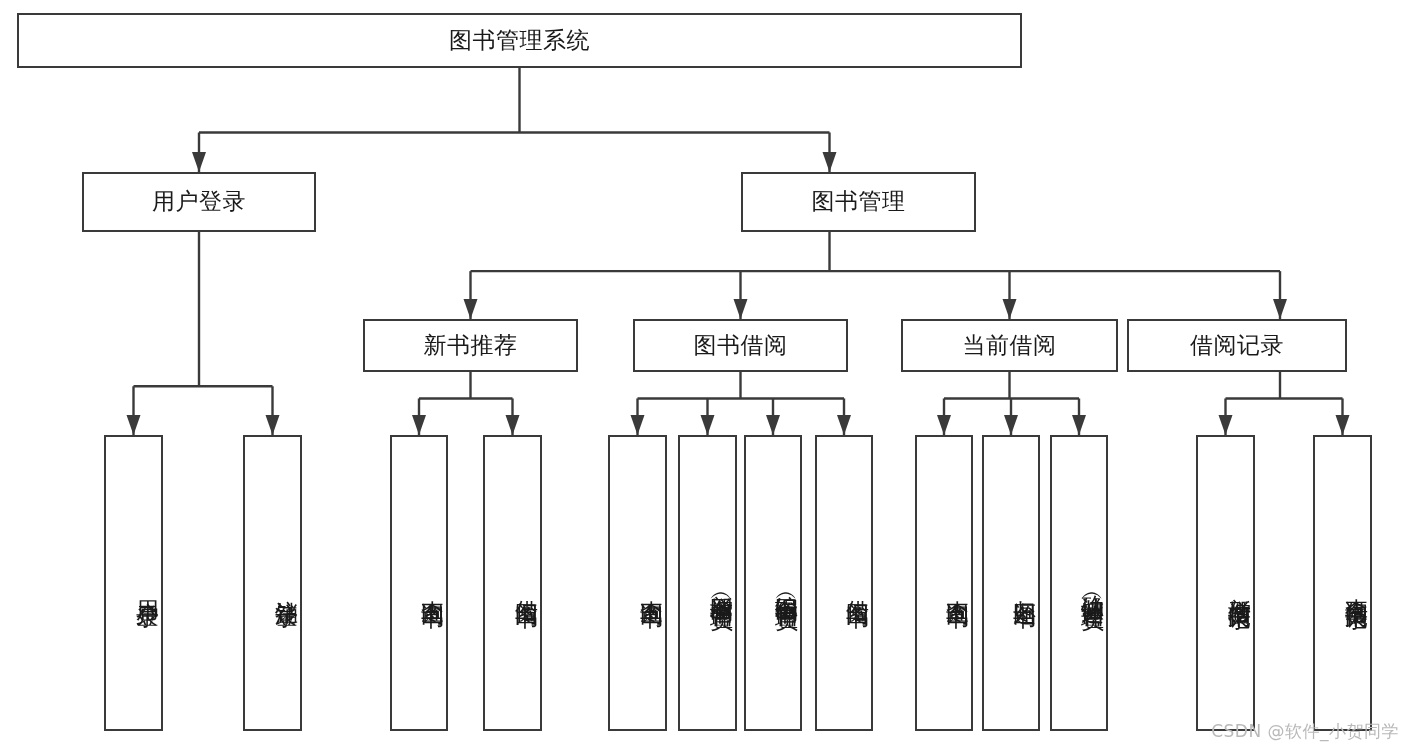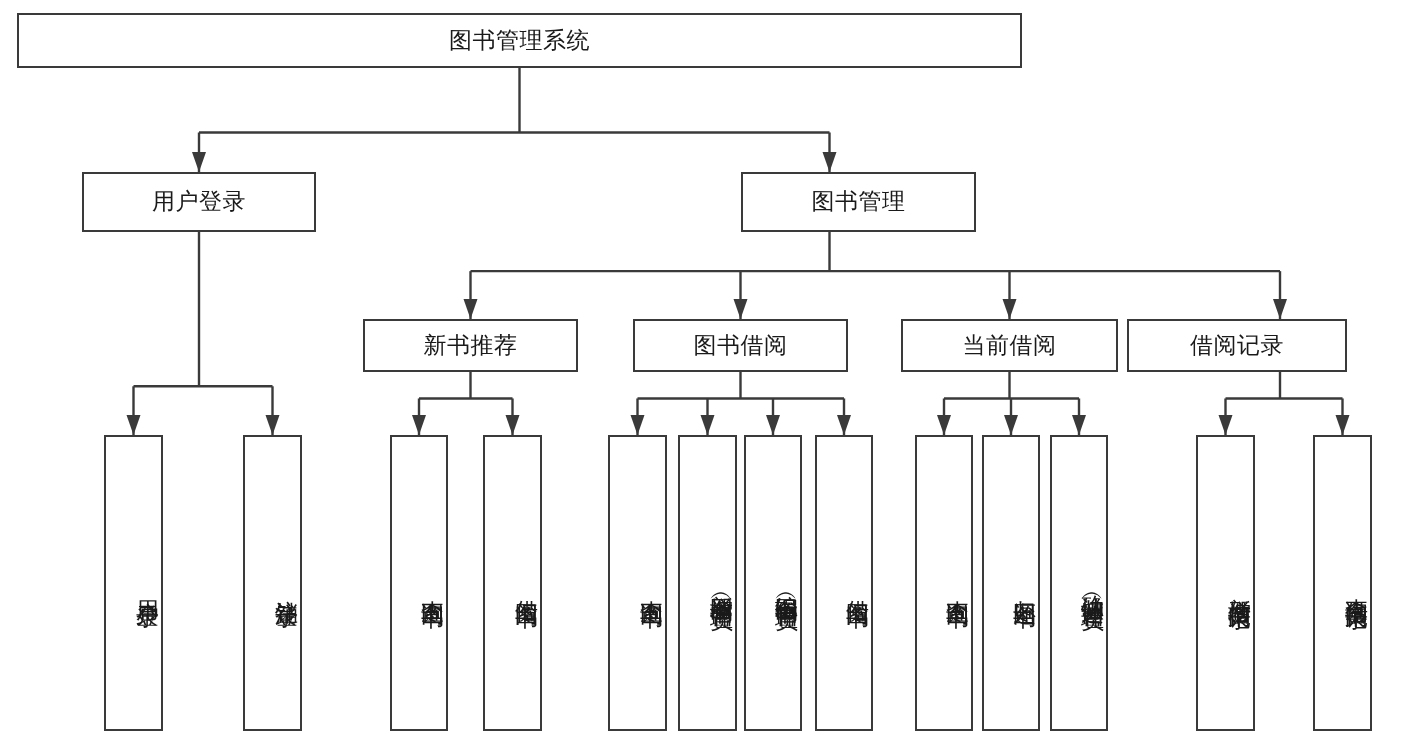--- a/index.html
+++ b/index.html
@@ -182,13 +182,14 @@
       <div class="node vert" style="left: 1050px; top: 435px; width: 58px; height: 296px;">
         <span class="label">确认归还（管理员）</span>
       </div>
       <div class="node vert" style="left: 1196px; top: 435px; width: 59px; height: 296px;">
         <span class="label">新增借阅记录</span>
       </div>
       <div class="node vert" style="left: 1313px; top: 435px; width: 59px; height: 296px;">
         <span class="label">查询借阅记录</span>
       </div>
     </div>
+  <div id="watermark">CSDN @软件_小贺同学</div>
 </div>
 
 </body></html>

